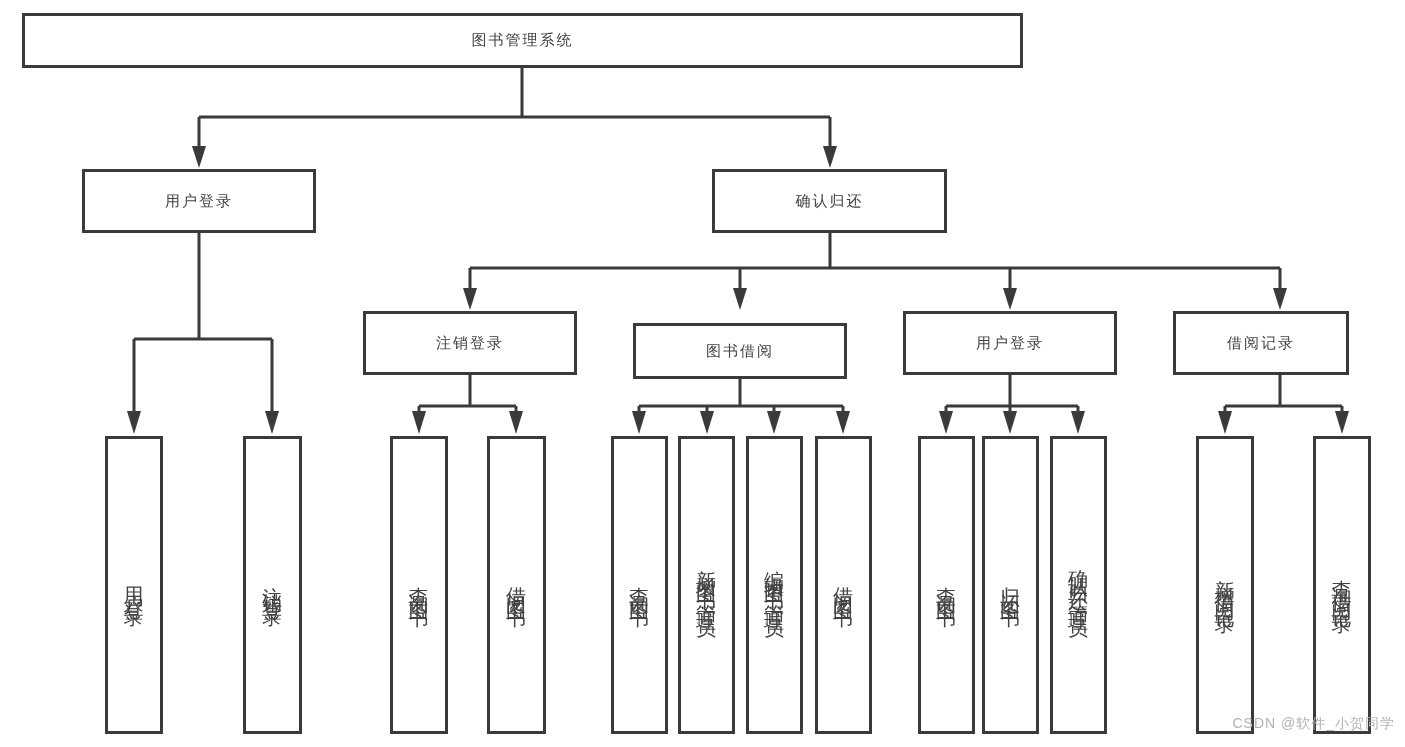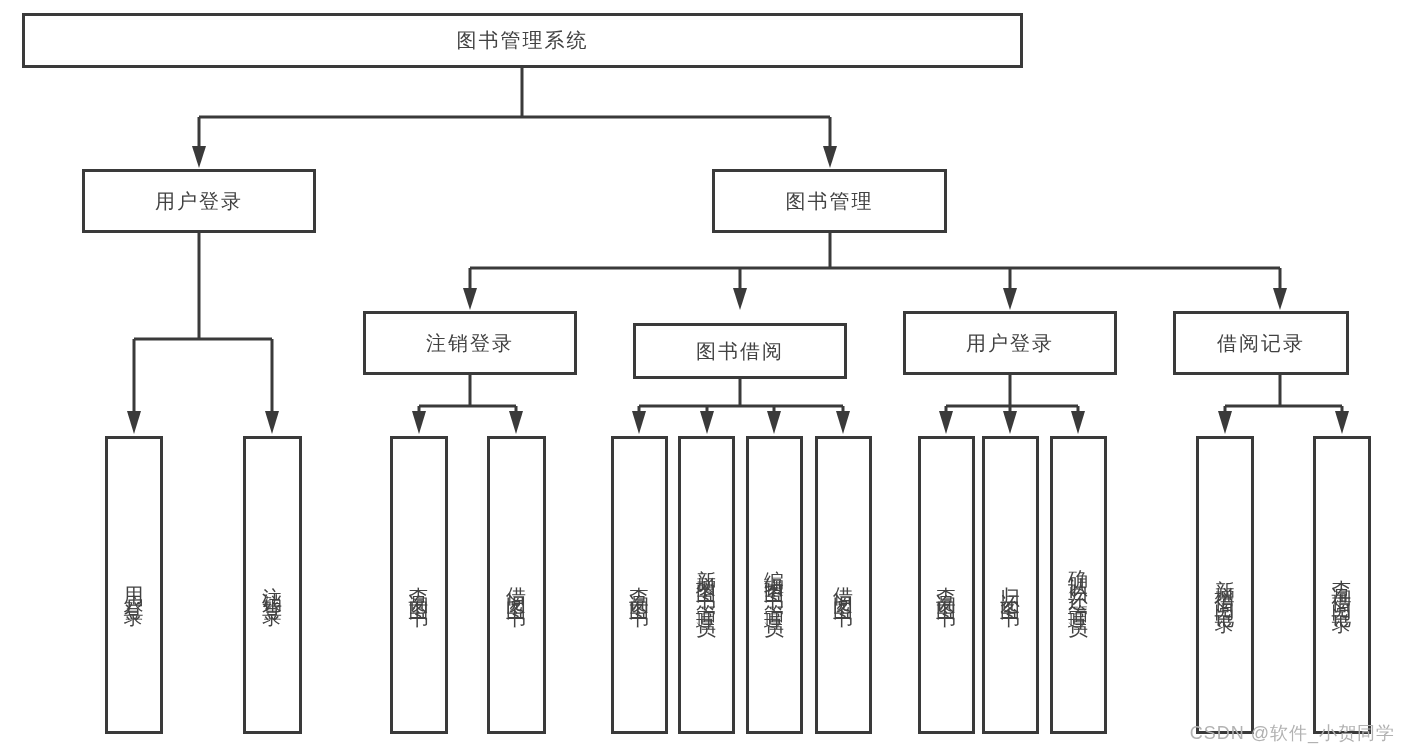--- a/index.html
+++ b/index.html
@@ -24,37 +24,37 @@
   svg.connectors polygon{fill:var(--line);stroke:none;}
   .node{
     position:absolute;
     box-sizing:border-box;
     border:3px solid var(--line);
     background:#fff;
     display:flex;align-items:center;justify-content:center;
     text-align:center;
   }
   .node.h span{
-    font-size:20px;
+    font-size:15px;
     letter-spacing:2px;
     color:var(--text);
     white-space:nowrap;
   }
   .node.v span{
     writing-mode:vertical-lr;
     font-size:20px;
     letter-spacing:7px;
     color:var(--text);
     line-height:1;
     max-height:286px;
   }
   .watermark{
     position:absolute;
-    right:10px;bottom:2px;
-    font-size:18px;
+    right:10px;bottom:14px;
+    font-size:14px;
     color:var(--watermark);
     letter-spacing:1px;
     z-index:5;
     white-space:nowrap;
   }
 </style>
 </head>
 <body>
 
 <div class="stage">
@@ -110,21 +110,21 @@
   </svg>
 
   <div class="node h" style="left:22px;top:13px;width:1001px;height:55px;">
     <span>图书管理系统</span>
   </div>
 
   <div class="node h" style="left:82px;top:169px;width:234px;height:64px;">
     <span>用户登录</span>
   </div>
   <div class="node h" style="left:712px;top:169px;width:235px;height:64px;">
-    <span>图书管理</span>
+    <span>确认归还</span>
   </div>
 
   <div class="node h" style="left:363px;top:311px;width:214px;height:64px;">
     <span>注销登录</span>
   </div>
   <div class="node h" style="left:633px;top:311px;width:214px;height:56px;margin-top:12px;">
     <span>图书借阅</span>
   </div>
   <div class="node h" style="left:903px;top:311px;width:214px;height:64px;">
     <span>用户登录</span>

